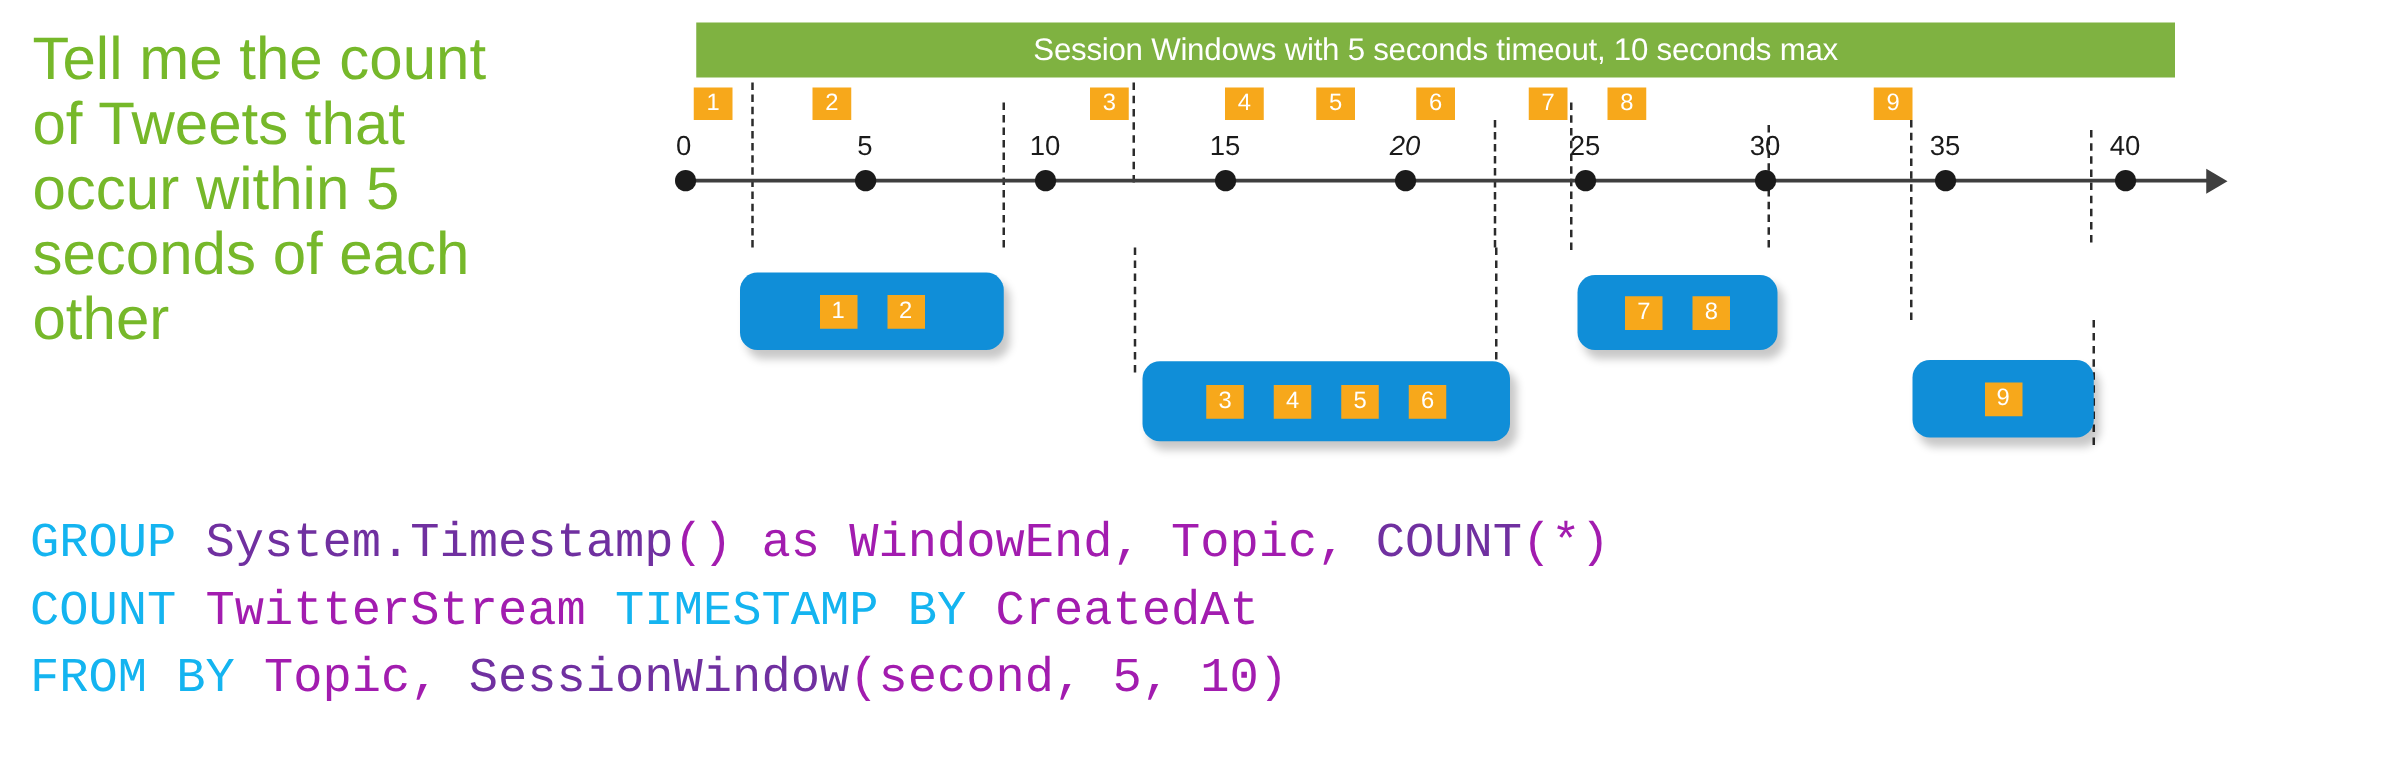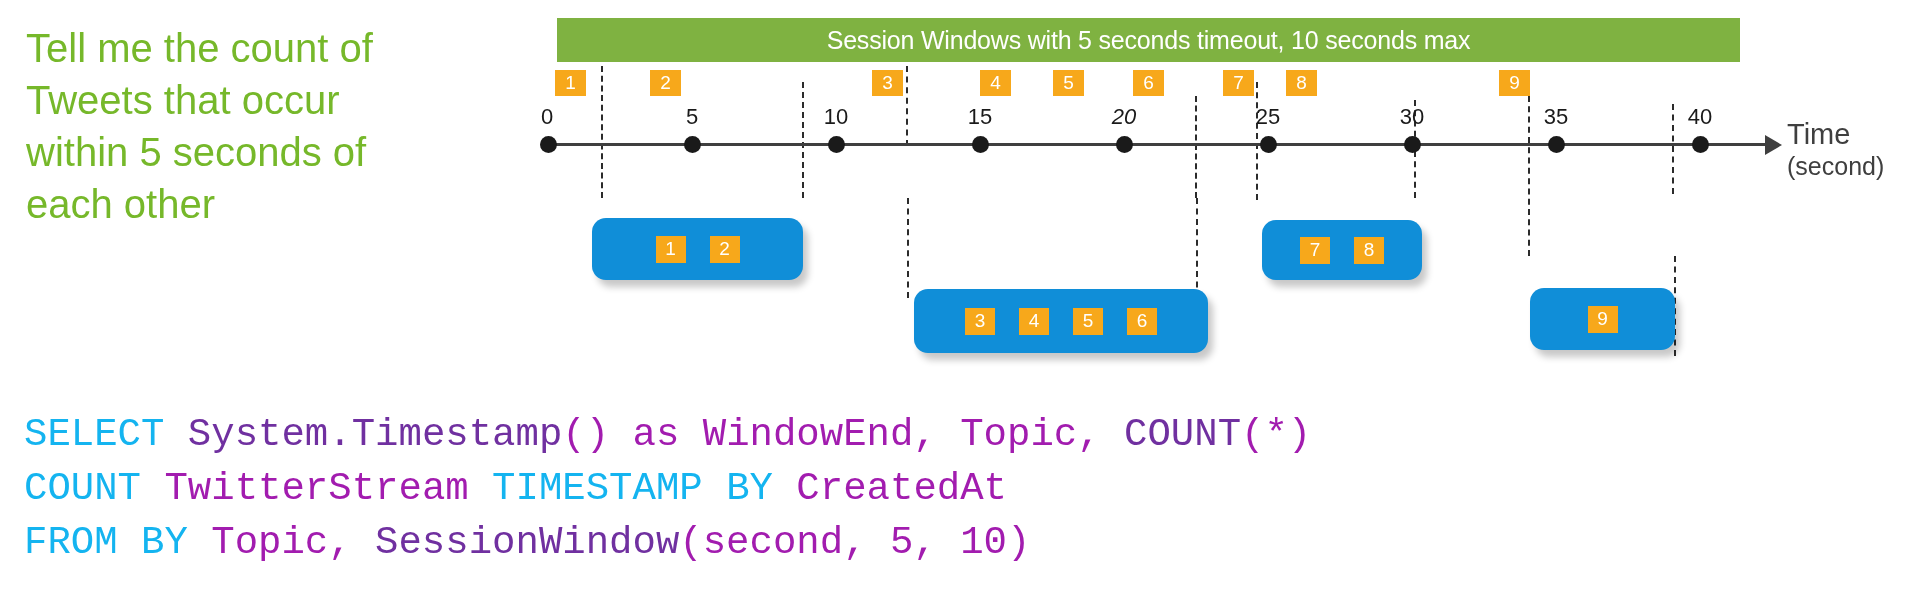--- a/index.html
+++ b/index.html
@@ -3,21 +3,21 @@
 <meta charset="utf-8">
 <style>
   html,body{margin:0;padding:0;}
   body{
     width:1912px;height:607px;background:#ffffff;position:relative;overflow:hidden;
     font-family:"Liberation Sans", sans-serif;
   }
   
   #prompt{
     position:absolute;left:26px;top:22px;width:400px;
-    color:#76b82a;font-size:40px;line-height:52px;font-weight:400;
+    color:#76b82a;font-size:48px;line-height:52px;font-weight:400;
     font-family:"Liberation Sans", sans-serif;
   }
   
   #diagram{position:absolute;left:0;top:0;width:1652px;height:400px;}
   #banner{
     position:absolute;left:557px;top:18px;width:1183px;height:44px;
     background:#7fb241;color:#ffffff;font-size:25px;
     display:flex;align-items:center;justify-content:center;
     font-family:"Liberation Sans", sans-serif;letter-spacing:-0.2px;
   }
@@ -116,24 +116,20 @@
   <div class="axis-dot" style="left:684px;top:136px;"></div>
   <div class="axis-dot" style="left:828px;top:136px;"></div>
   <div class="axis-dot" style="left:972px;top:136px;"></div>
   <div class="axis-dot" style="left:1116px;top:136px;"></div>
   <div class="axis-dot" style="left:1260px;top:136px;"></div>
   <div class="axis-dot" style="left:1404px;top:136px;"></div>
   <div class="axis-dot" style="left:1548px;top:136px;"></div>
   <div class="axis-dot" style="left:1692px;top:136px;"></div>
   <div id="axis-arrow"></div>
 
-  <div id="time-label">
-    <span>Time</span>
-    <span class="sub">(second)</span>
-  </div>
 
   <div class="sbox" style="left:592px;top:218px;width:211px;height:62px;">
     <div class="sbox-inner">
       <div class="marker box-marker" style="position:relative;">1</div>
       <div class="marker box-marker" style="position:relative;">2</div>
     </div>
   </div>
 
   <div class="sbox" style="left:914px;top:289px;width:294px;height:64px;">
     <div class="sbox-inner">
@@ -152,15 +148,15 @@
   </div>
 
   <div class="sbox" style="left:1530px;top:288px;width:145px;height:62px;">
     <div class="sbox-inner">
       <div class="marker box-marker" style="position:relative;">9</div>
     </div>
   </div>
 
 </div>
 
-<div id="sql"><span><span class="kw">SELECT</span> <span class="fn">System.Timestamp</span><span class="pl">() as WindowEnd, Topic, </span><span class="fn">COUNT</span><span class="pl">(*)</span></span>
+<div id="sql"><span><span class="kw">GROUP</span> <span class="fn">System.Timestamp</span><span class="pl">() as WindowEnd, Topic, </span><span class="fn">COUNT</span><span class="pl">(*)</span></span>
 <span><span class="kw">COUNT</span><span class="pl"> TwitterStream </span><span class="kw">TIMESTAMP BY</span><span class="pl"> CreatedAt</span></span>
 <span><span class="kw">FROM BY</span><span class="pl"> Topic, </span><span class="fn">SessionWindow</span><span class="pl">(second, 5, 10)</span></span></div>
 
 </body></html>

